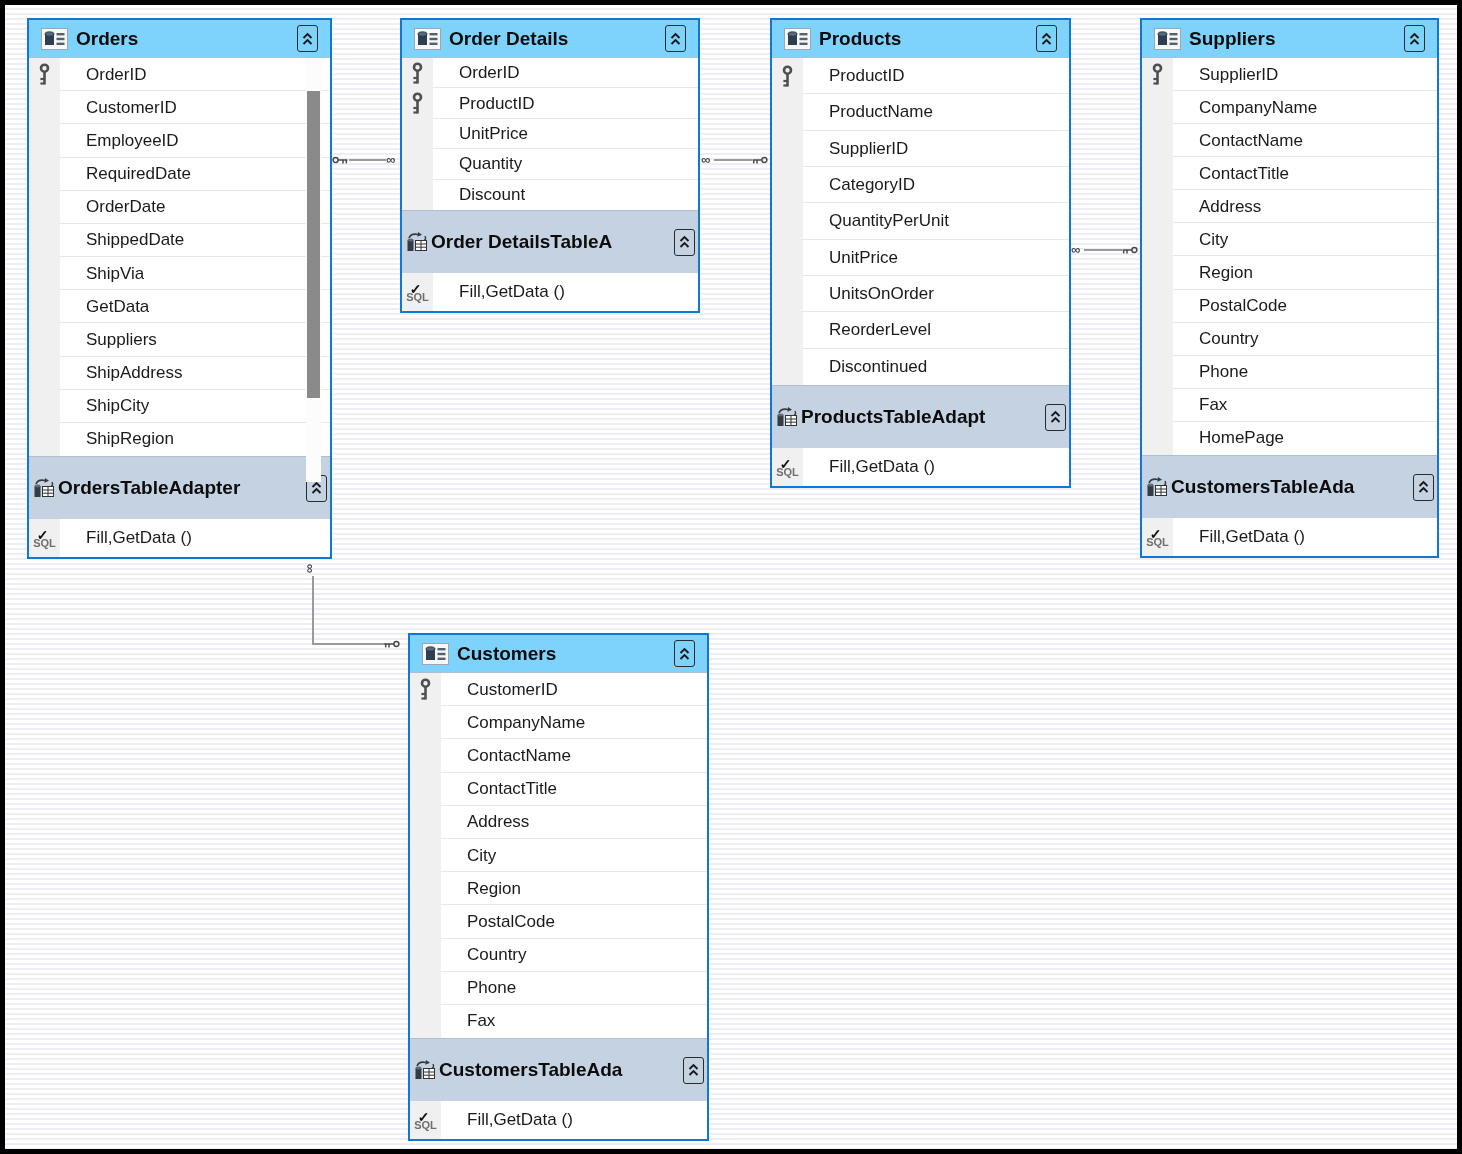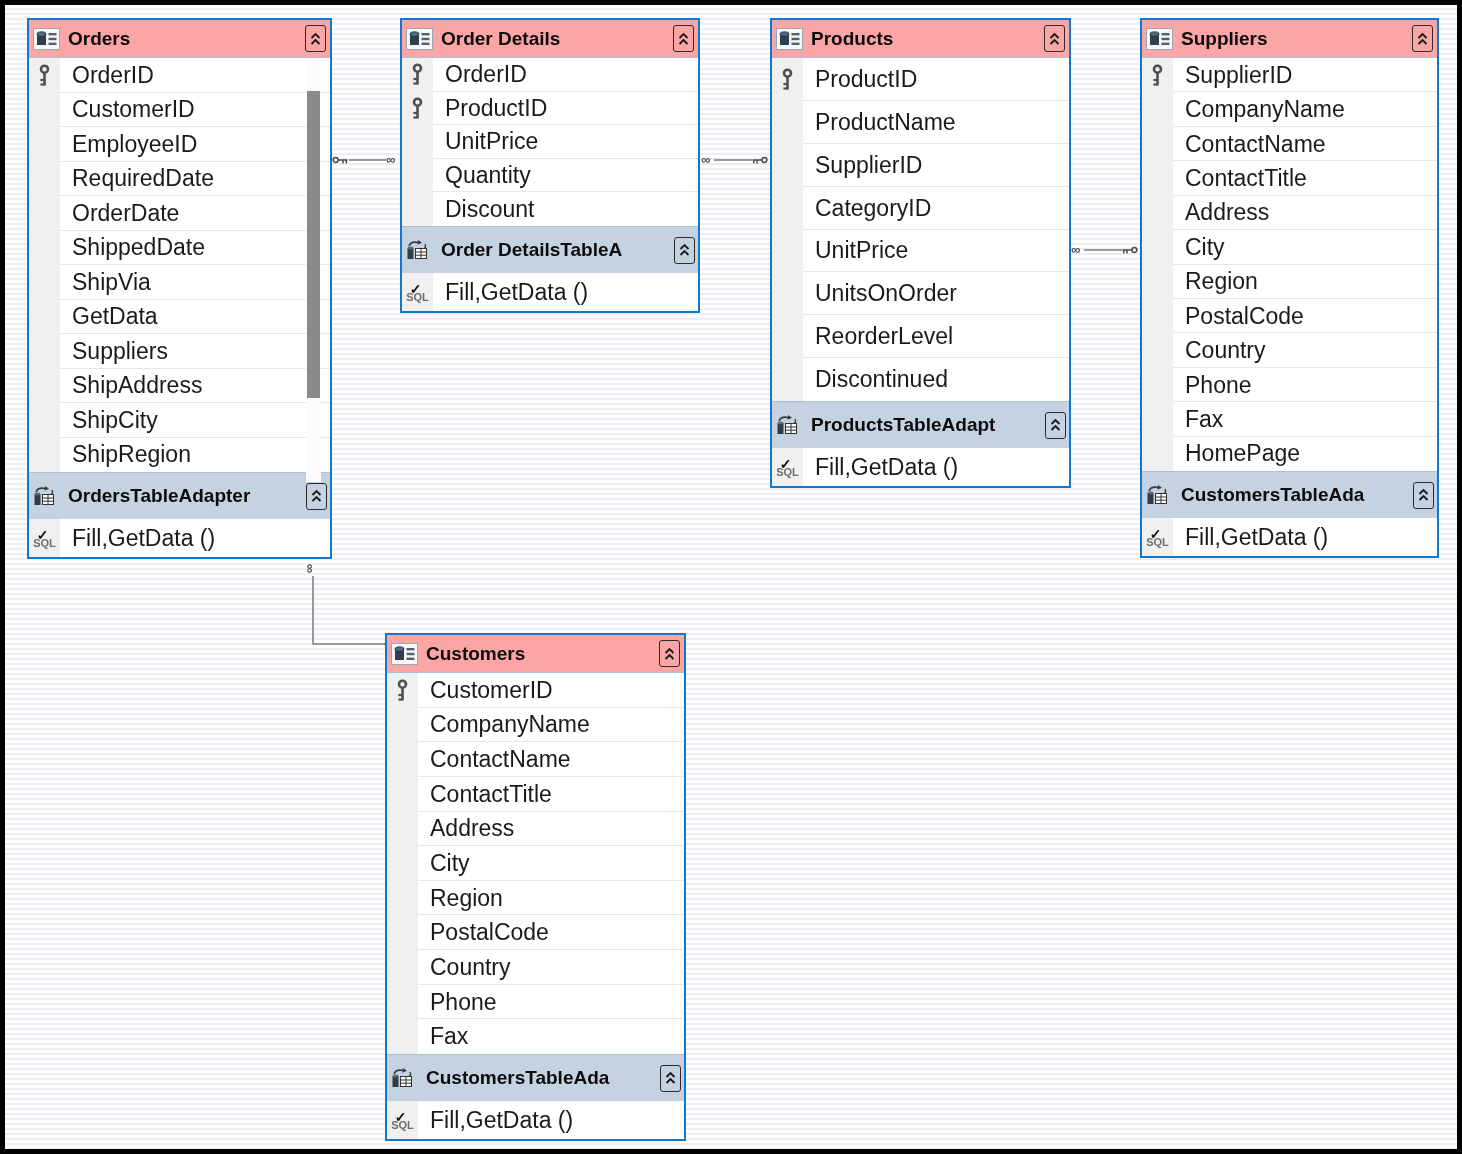--- a/index.html
+++ b/index.html
@@ -9,42 +9,42 @@
     font-family:"Liberation Sans",sans-serif;
   }
   .frame{position:absolute;inset:0;border:5px solid #000;pointer-events:none;z-index:60;}
 
   .card{
     position:absolute;z-index:10;box-sizing:border-box;
     background:#fff;border:2px solid #1178d2;
     display:flex;flex-direction:column;
   }
   .thead{
-    flex:0 0 37px;height:37px;background:#fca5a5;border-bottom:1px solid #aebfd2;
-    display:flex;align-items:center;gap:8px;padding:0 4px;position:relative;
+    flex:0 0 37px;height:37px;background:#7dd3fc;border-bottom:1px solid #aebfd2;
+    display:flex;align-items:center;gap:8px;padding:0 12px;position:relative;
   }
   .ttitle{font-weight:bold;font-size:19px;color:#0c0c0c;white-space:nowrap;overflow:hidden;flex:1;}
   .collapse{
     flex:0 0 auto;width:21px;height:27px;margin-left:4px;border:1px solid #2b2b2b;border-radius:3px;
     background:transparent;display:flex;align-items:center;justify-content:center;padding:0;cursor:pointer;
   }
   .rows{flex:1;display:flex;flex-direction:column;position:relative;min-height:0;}
   .row{flex:1;display:flex;align-items:center;position:relative;min-height:0;}
   .row:not(:first-child)::after{
     content:"";position:absolute;left:31px;right:0;top:-1px;height:1px;background:#e7e7e7;
   }
   .gut{flex:0 0 31px;width:31px;align-self:stretch;background:#f0f0f0;
        display:flex;align-items:center;justify-content:center;}
   .row .keyicon{visibility:hidden;display:flex;}
   .row.haskey .keyicon{visibility:visible;}
-  .flabel{font-size:23px;color:#1a1a1a;padding-left:12px;white-space:nowrap;overflow:hidden;}
+  .flabel{font-size:17px;color:#1a1a1a;padding-left:26px;white-space:nowrap;overflow:hidden;}
 
   .ahead{
     flex:0 0 36px;height:36px;background:#c4d2e2;border-top:1px solid #aebfd2;
-    display:flex;align-items:center;gap:12px;padding:5px 3px;position:relative;
+    display:flex;align-items:center;gap:2px;padding:13px 3px;position:relative;
   }
   .atitle{font-weight:bold;font-size:19px;color:#0c0c0c;white-space:nowrap;overflow:hidden;flex:1;}
   .frow{flex:0 0 38px;height:38px;display:flex;align-items:center;background:#fff;}
   .sqlicon{display:flex;flex-direction:column;align-items:center;line-height:1;}
   .sqlicon i{font-style:normal;font-weight:bold;font-size:14px;color:#111;margin-bottom:-4px;transform:translateX(-2px);}
   .sqlicon b{font-size:11px;color:#6e6e6e;font-weight:bold;}
 
   .vscroll{position:absolute;top:38px;right:9px;width:15px;height:424px;background:#fcfcfc;z-index:5;}
   .vthumb{position:absolute;left:1px;right:1px;top:33px;height:307px;background:#8a8a8a;}
 
@@ -531,20 +531,33 @@
     <circle cx="6.5" cy="5.2" r="3.5" fill="none" stroke="#4f4f4f" stroke-width="2.6"></circle>
     <line x1="6.5" y1="8.8" x2="6.5" y2="21.5" stroke="#4f4f4f" stroke-width="2.6"></line>
     <line x1="6.3" y1="16" x2="2.4" y2="16" stroke="#4f4f4f" stroke-width="2.2"></line>
     <line x1="6.3" y1="20.5" x2="2.4" y2="20.5" stroke="#4f4f4f" stroke-width="2.2"></line>
   </svg>
 </span>
           </span>
     <span class="flabel field-label">CategoryID</span>
   </div>
 
+  <div class="row">
+    <span class="gut">
+            <span class="keyicon">
+  <svg width="13" height="23" viewBox="0 0 13 23">
+    <circle cx="6.5" cy="5.2" r="3.5" fill="none" stroke="#4f4f4f" stroke-width="2.6"></circle>
+    <line x1="6.5" y1="8.8" x2="6.5" y2="21.5" stroke="#4f4f4f" stroke-width="2.6"></line>
+    <line x1="6.3" y1="16" x2="2.4" y2="16" stroke="#4f4f4f" stroke-width="2.2"></line>
+    <line x1="6.3" y1="20.5" x2="2.4" y2="20.5" stroke="#4f4f4f" stroke-width="2.2"></line>
+  </svg>
+</span>
+          </span>
+    <span class="flabel field-label">QuantityPerUnit</span>
+  </div>
 
   <div class="row">
     <span class="gut">
             <span class="keyicon">
   <svg width="13" height="23" viewBox="0 0 13 23">
     <circle cx="6.5" cy="5.2" r="3.5" fill="none" stroke="#4f4f4f" stroke-width="2.6"></circle>
     <line x1="6.5" y1="8.8" x2="6.5" y2="21.5" stroke="#4f4f4f" stroke-width="2.6"></line>
     <line x1="6.3" y1="16" x2="2.4" y2="16" stroke="#4f4f4f" stroke-width="2.2"></line>
     <line x1="6.3" y1="20.5" x2="2.4" y2="20.5" stroke="#4f4f4f" stroke-width="2.2"></line>
   </svg>
@@ -844,21 +857,21 @@
       <span class="gut">
         <span class="sqlicon">
             <i>✓</i>
             <b>SQL</b>
           </span>
       </span>
       <span class="flabel">Fill,GetData ()</span>
     </div>
   </div>
 
-  <div class="card" style="left:385px;top:633px;width:301px;height:508px;">
+  <div class="card" style="left:408px;top:633px;width:301px;height:508px;">
     <div class="thead">
       <span style="display:flex;">
   <svg width="27" height="22" viewBox="0 0 27 22">
     <rect x="0.5" y="0.5" width="26" height="21" fill="#f8f8f8" stroke="#9aa7b4"></rect>
     <rect x="4" y="6" width="9" height="11" fill="#2f3f52"></rect>
     <ellipse cx="8.5" cy="6" rx="4.5" ry="2.2" fill="#55687e" stroke="#223040" stroke-width="0.8"></ellipse>
     <rect x="15.5" y="5" width="8" height="2.4" fill="#53616f"></rect>
     <rect x="15.5" y="9.8" width="8" height="2.4" fill="#53616f"></rect>
     <rect x="15.5" y="14.6" width="8" height="2.4" fill="#53616f"></rect>
   </svg>

